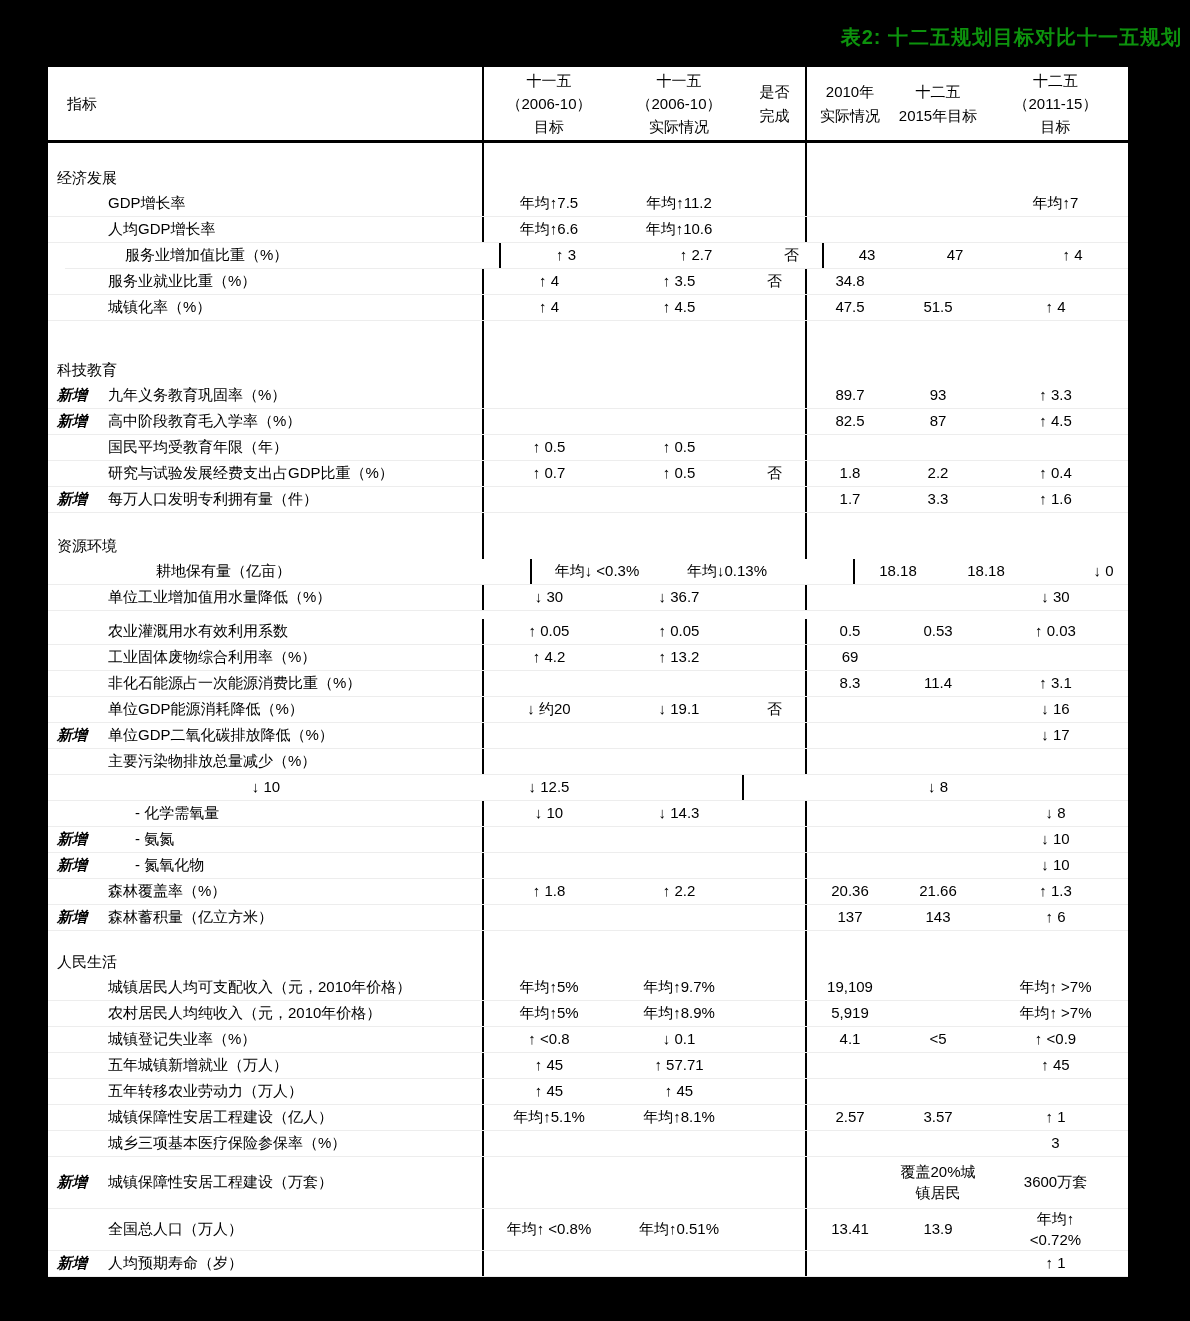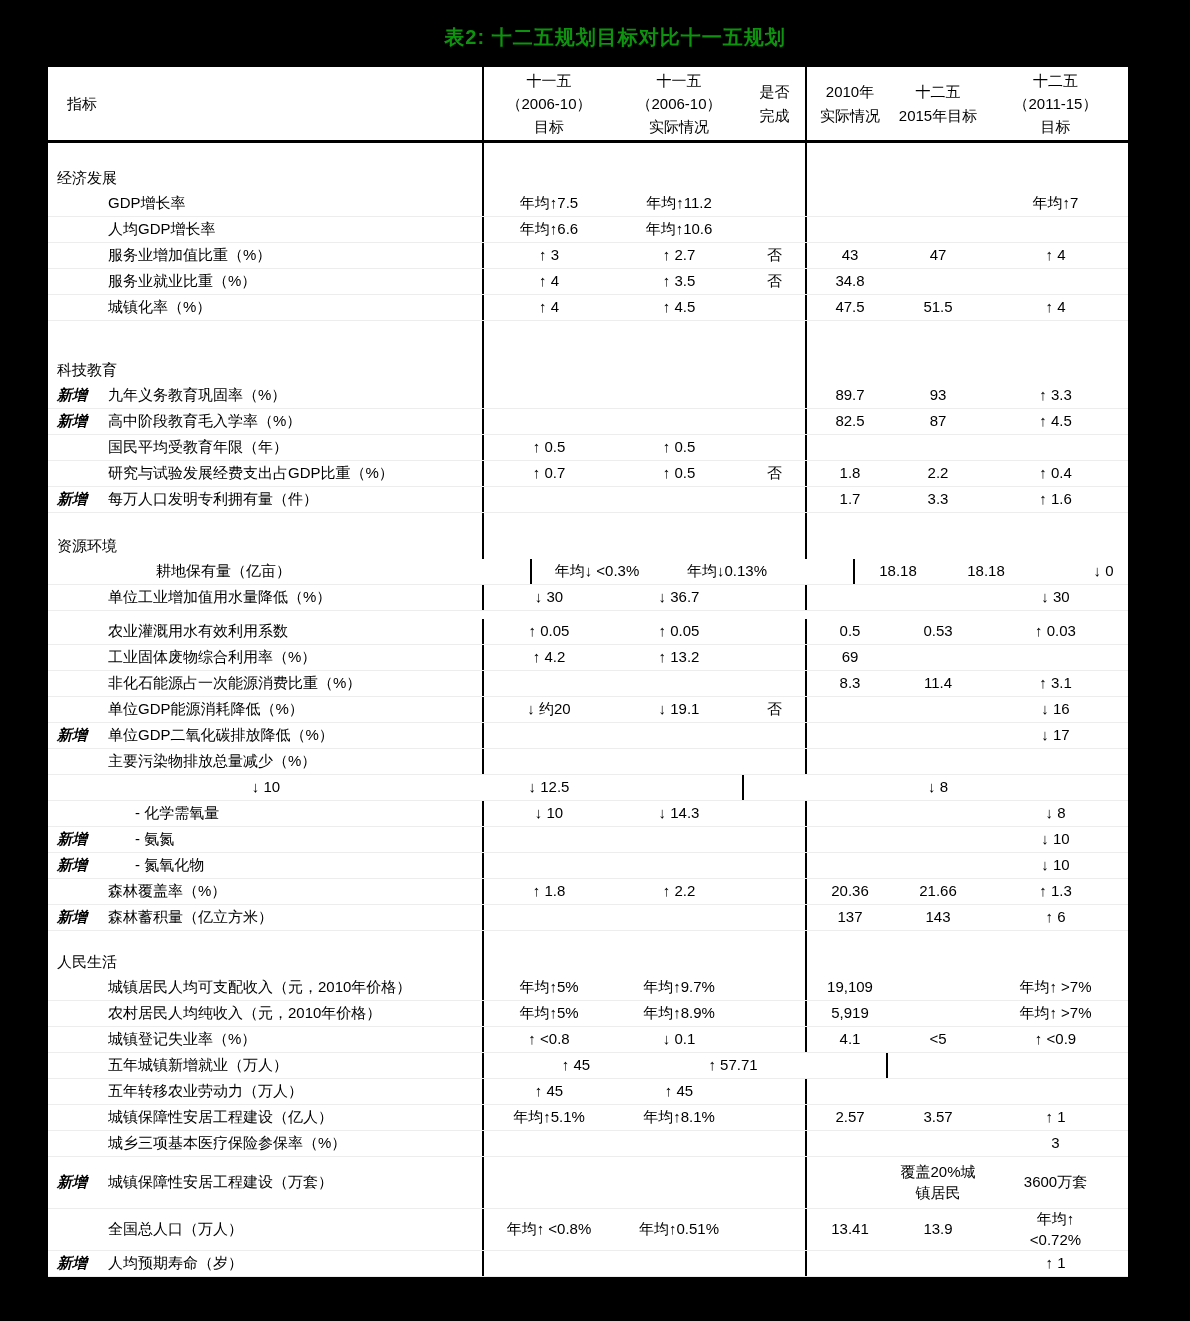--- a/index.html
+++ b/index.html
@@ -12,21 +12,21 @@
     height: 1321px;
     background: #000;
     overflow: hidden;
   }
 
   .title {
     position: absolute;
     top: 24px;
     left: 48px;
     width: 1134px;
-    text-align: center;
+    text-align: right;
     font-size: 20px;
     font-weight: bold;
     letter-spacing: 1px;
     color: #0d930d;
   }
 
   .table {
     position: absolute;
     left: 48px;
     top: 65px;
@@ -133,21 +133,21 @@
       </div>
       <div class="row data-row" style="height: 26px;">
         <div class="cell first bR"><span class="lbl indent-1">人均GDP增长率</span></div>
         <div class="cell">年均↑6.6</div>
         <div class="cell">年均↑10.6</div>
         <div class="cell bR"></div>
         <div class="cell"></div>
         <div class="cell"></div>
         <div class="cell"></div>
       </div>
-      <div class="row data-row" style="height: 26px;">
+      <div class="row data-row" style="height: 26px; margin-left: 17px;">
         <div class="cell first bR"><span class="lbl indent-1">服务业增加值比重（%）</span></div>
         <div class="cell">↑ 3</div>
         <div class="cell">↑ 2.7</div>
         <div class="cell bR">否</div>
         <div class="cell">43</div>
         <div class="cell">47</div>
         <div class="cell">↑ 4</div>
       </div>
       <div class="row data-row" style="height: 26px;">
         <div class="cell first bR"><span class="lbl indent-1">服务业就业比重（%）</span></div>
@@ -411,21 +411,21 @@
       </div>
       <div class="row data-row" style="height: 26px;">
         <div class="cell first bR"><span class="lbl indent-1">城镇登记失业率（%）</span></div>
         <div class="cell">↑ &lt;0.8</div>
         <div class="cell">↓ 0.1</div>
         <div class="cell bR"></div>
         <div class="cell">4.1</div>
         <div class="cell">&lt;5</div>
         <div class="cell">↑ &lt;0.9</div>
       </div>
-      <div class="row data-row" style="height: 26px; gap: 27px;">
+      <div class="row data-row" style="height: 26px;">
         <div class="cell first bR"><span class="lbl indent-1">五年城镇新增就业（万人）</span></div>
         <div class="cell">↑ 45</div>
         <div class="cell">↑ 57.71</div>
         <div class="cell bR"></div>
         <div class="cell"></div>
         <div class="cell"></div>
         <div class="cell">↑ 45</div>
       </div>
       <div class="row data-row" style="height: 26px;">
         <div class="cell first bR"><span class="lbl indent-1">五年转移农业劳动力（万人）</span></div>

